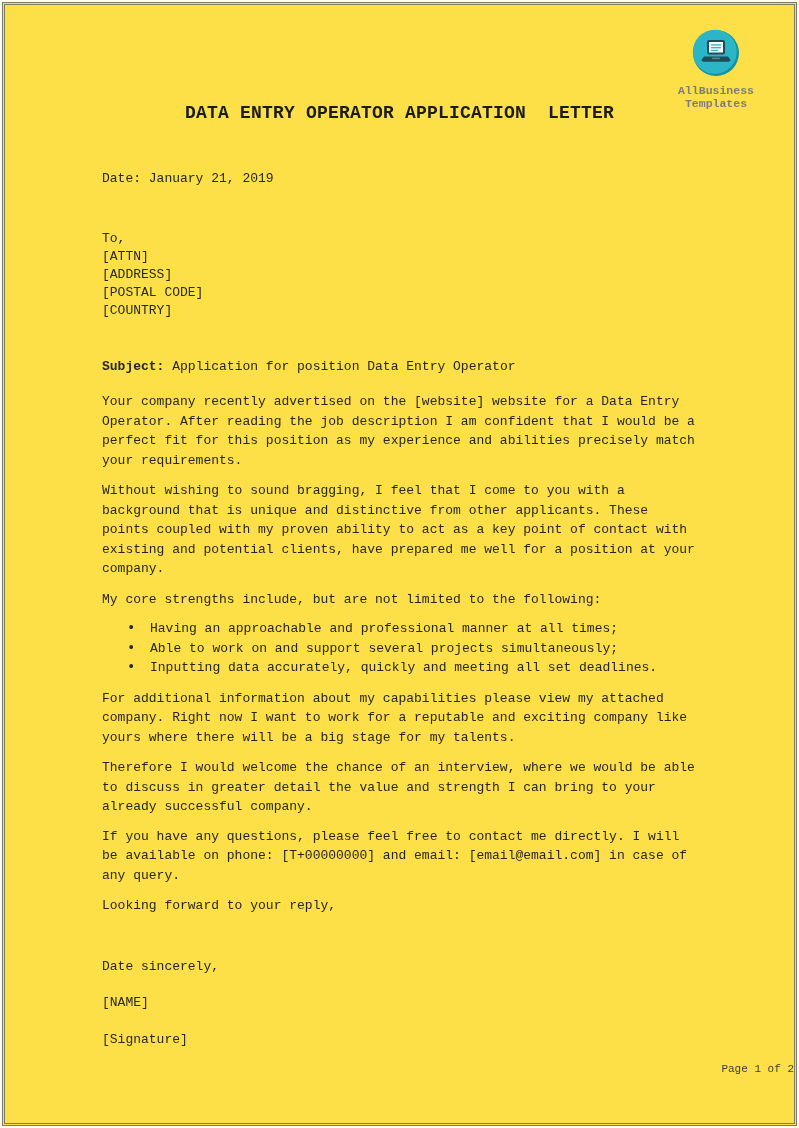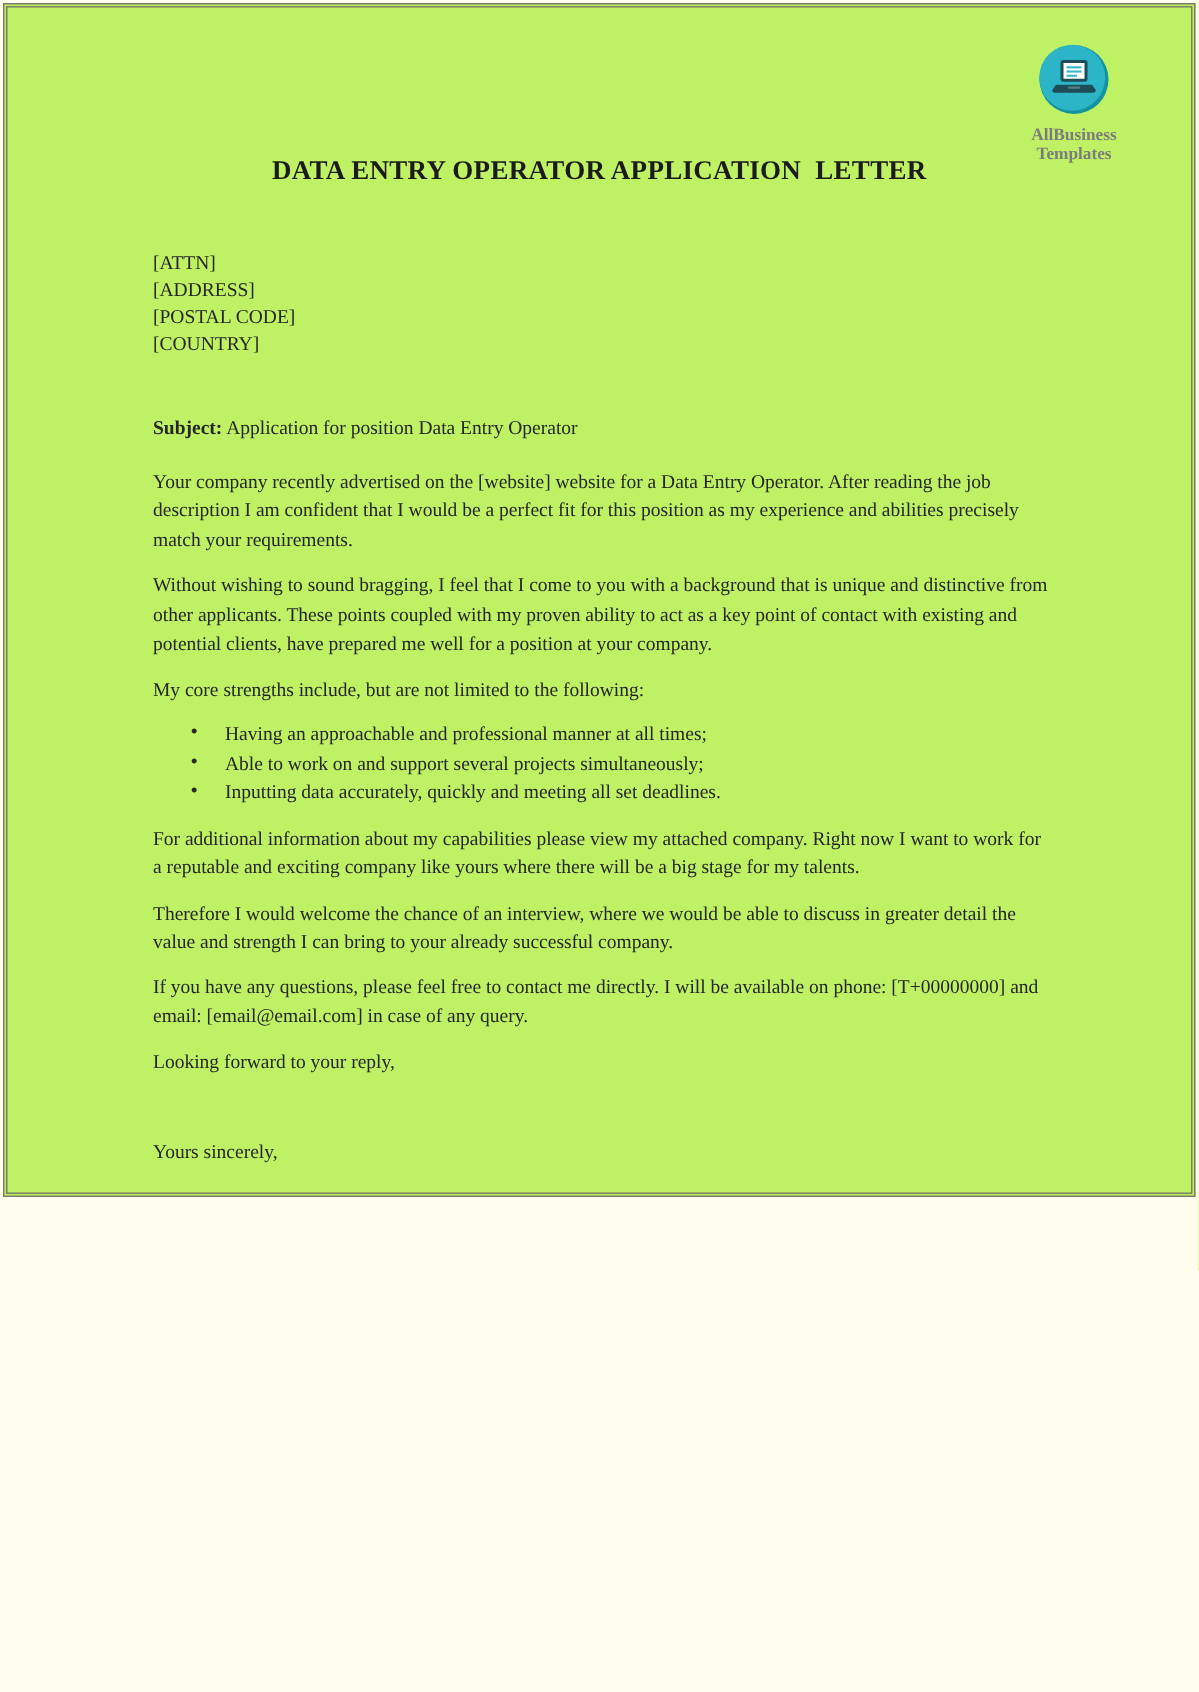--- a/index.html
+++ b/index.html
@@ -1,24 +1,24 @@
 <!DOCTYPE html>
 <html><head>
 <meta charset="utf-8">
 <style>
   html, body { margin: 0; padding: 0; background: #fffdee; }
   .page {
     position: relative;
     box-sizing: border-box;
     width: 795px;
-    height: 796px;
+    height: 1124px;
     margin: 2px;
-    background: #bef264;
+    background: #fde047;
     border: 3px double #7d7d66;
-    font-family: Liberation Serif, serif;
+    font-family: Liberation Mono, monospace;
     color: #262626;
     overflow: hidden;
   }
   .logo {
     position: absolute;
     top: 24px;
     right: 32px;
     width: 92px;
     text-align: center;
   }
@@ -103,22 +103,24 @@
       </svg>
     </span>
     <div class="logo-text">AllBusiness</div>
     <div class="logo-text" style="margin-top:0;">Templates</div>
   </div>
 
   <h1 class="title">DATA ENTRY OPERATOR APPLICATION  LETTER</h1>
 
   <div class="content">
 
+    <div class="date-line">Date: January 21, 2019</div>
 
     <div class="recipient">
+      <div>To,</div>
       <div>[ATTN]</div>
       <div>[ADDRESS]</div>
       <div>[POSTAL CODE]</div>
       <div>[COUNTRY]</div>
     </div>
 
     <div class="subject">
       <span class="label">Subject:</span><span> Application for position Data Entry Operator</span>
     </div>
 
@@ -136,21 +138,21 @@
     </ul>
 
     <p class="body-par">For additional information about my capabilities please view my attached company. Right now I want to work for a reputable and exciting company like yours where there will be a big stage for my talents.</p>
 
     <p class="body-par">Therefore I would welcome the chance of an interview, where we would be able to discuss in greater detail the value and strength I can bring to your already successful company.</p>
 
     <p class="body-par" style="margin-top:10px;">If you have any questions, please feel free to contact me directly. I will be available on phone: [T+00000000] and email: [email@email.com] in case of any query.</p>
 
     <p class="body-par closing">Looking forward to your reply,</p>
 
-    <div class="signoff">Yours sincerely,</div>
+    <div class="signoff">Date sincerely,</div>
     <div class="signoff-line">[NAME]</div>
     <div class="signoff-line">[Signature]</div>
 
   </div>
 
   <div class="footer">Page 1 of 2</div>
 
 </div>
 
 </body></html>

